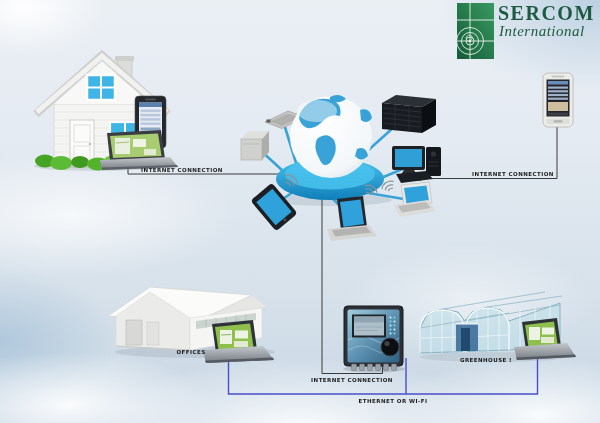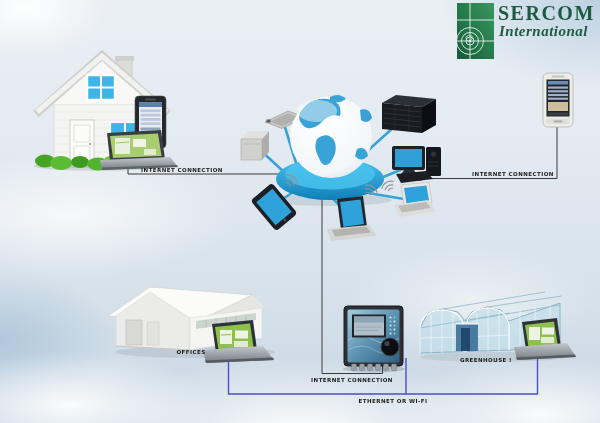--- a/index.html
+++ b/index.html
@@ -27,21 +27,21 @@
     text-align:center;white-space:nowrap;
   }
   .logo{display:flex;align-items:flex-start;}
   .logo-text{margin-left:4px;line-height:1;}
   .logo-name{
     font-family:"Liberation Serif", serif;font-weight:bold;font-size:20px;
     color:#1d5a40;letter-spacing:1.5px;
   }
   .logo-sub{
     font-family:"Liberation Serif", serif;font-style:italic;font-size:15px;
-    color:#1d5a40;letter-spacing:.5px;margin-top:1px;margin-left:1px;font-weight:bold;
+    color:#1d5a40;letter-spacing:.5px;margin-top:1px;margin-left:1px;
   }
   svg{display:block;}
 </style>
 </head>
 <body>
 
 <div class="stage">
 
 
   <div class="abs logo" style="left:457px;top:3px;">

